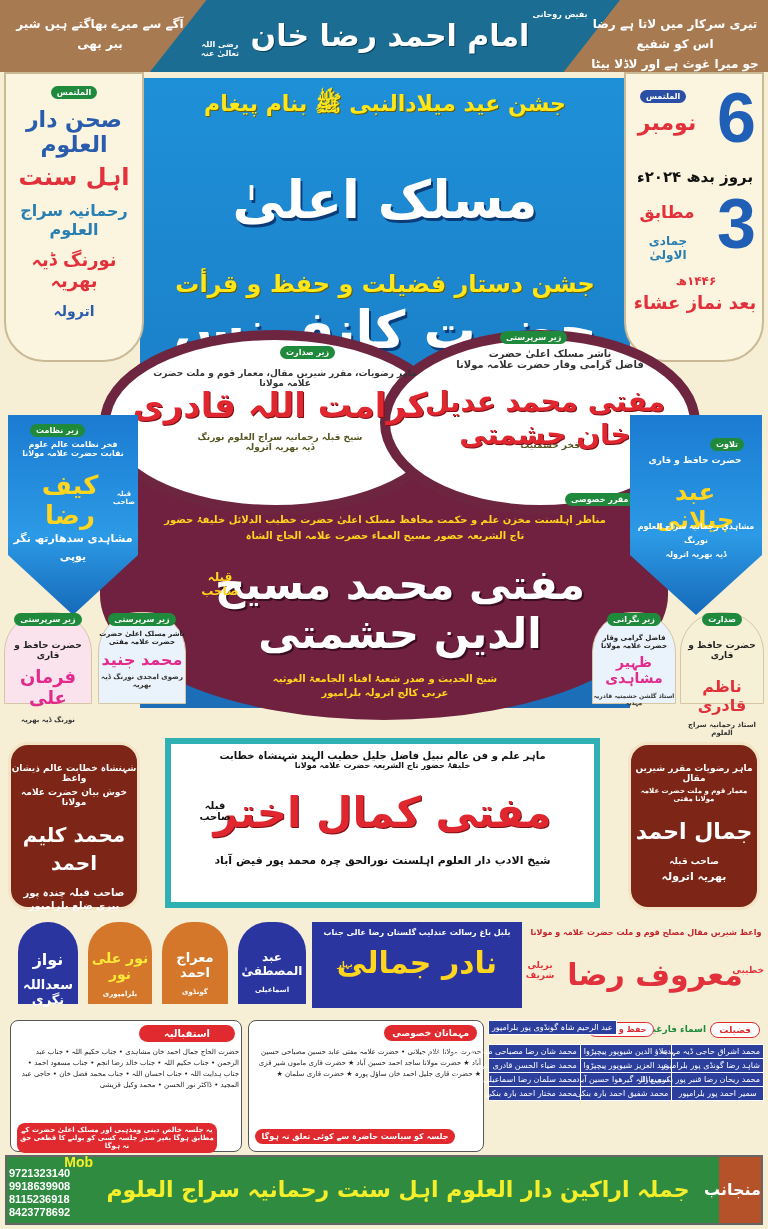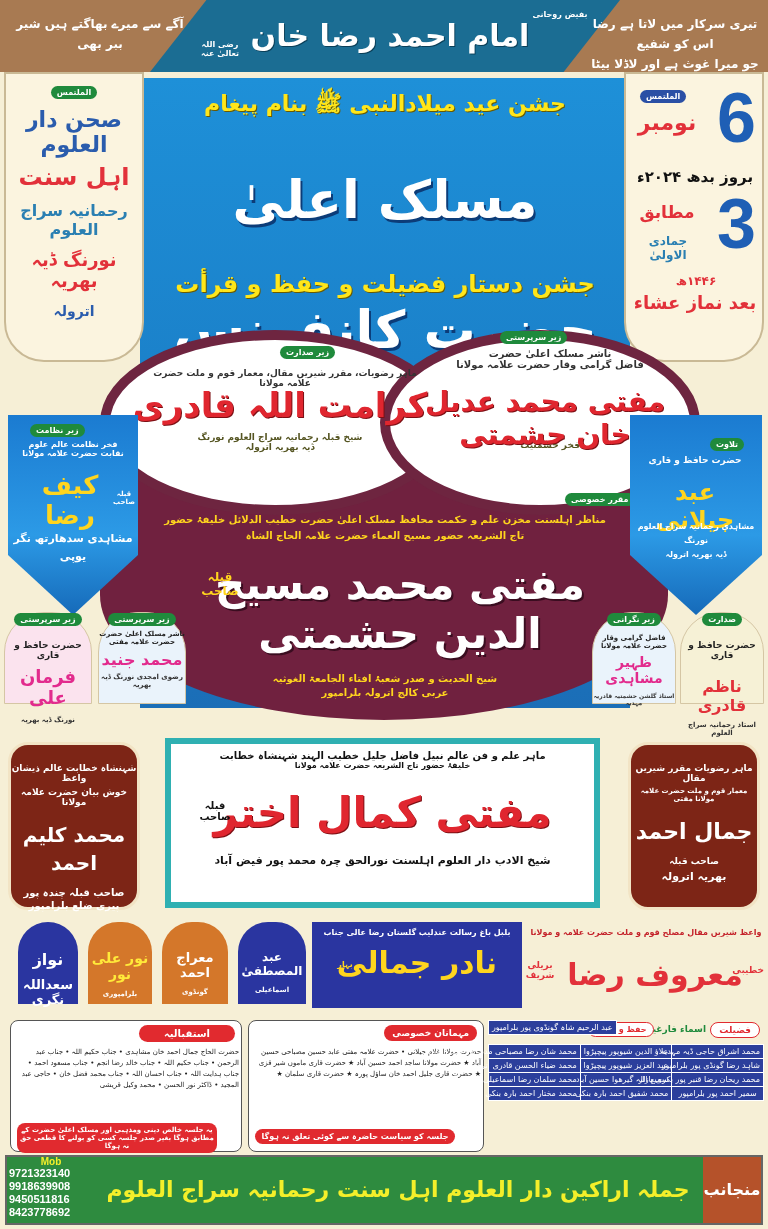--- a/index.html
+++ b/index.html
@@ -256,24 +256,24 @@
     <tr>
           <td>سمیر احمد پور بلرامپور</td>
           <td>محمد شفیق احمد بارہ بنکی</td>
           <td>محمد مختار احمد بارہ بنکی</td>
         </tr>
   </tbody>
     </table>
 </div>
 
 <div class="abs footer">
-  <div style="position:absolute;right:0;top:0;width:58px;height:66px;background:#b5522a">
+  <div style="position:absolute;right:0;top:0;width:42px;height:66px;background:#b5522a">
     <div class="urdu" style="color:#fff;font-size:16px;line-height:66px">منجانب</div>
   </div>
   <div class="urdu yellow-t" style="position:absolute;left:88px;right:60px;top:0;font-size:22px;line-height:66px;color:#f4ef2a">جملہ اراکین دار العلوم اہل سنت رحمانیہ سراج العلوم نورنگ ڈیہ بھریہ اترولہ</div>
   <div style="position:absolute;left:2px;top:0;width:84px;direction:ltr;font-family:'Liberation Sans',sans-serif;font-weight:bold;font-size:11px;line-height:13px;color:#fff">
-    <div style="color:#f4ef2a;text-align:center;font-size:10px;line-height:10px">Mob</div>
+    <div style="color:#f4ef2a;text-align:right;font-size:14px;line-height:10px">Mob</div>
     <div>9721323140</div>
     <div>9918639908</div>
-    <div>9450511816</div>
+    <div>8115236918</div>
     <div>8423778692</div>
   </div>
 </div>
 
 </body></html>

